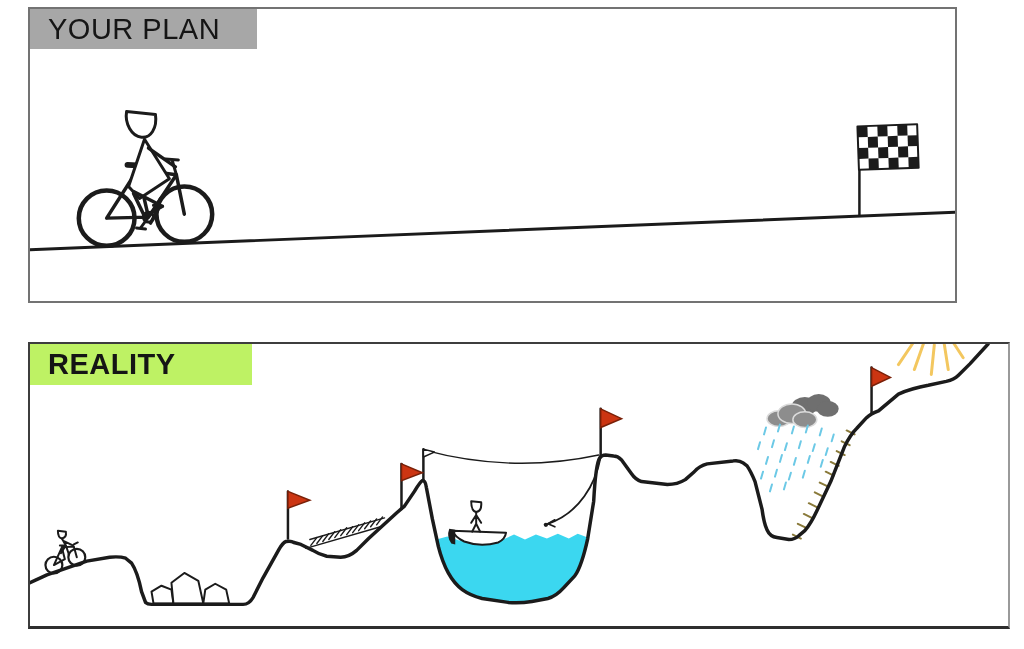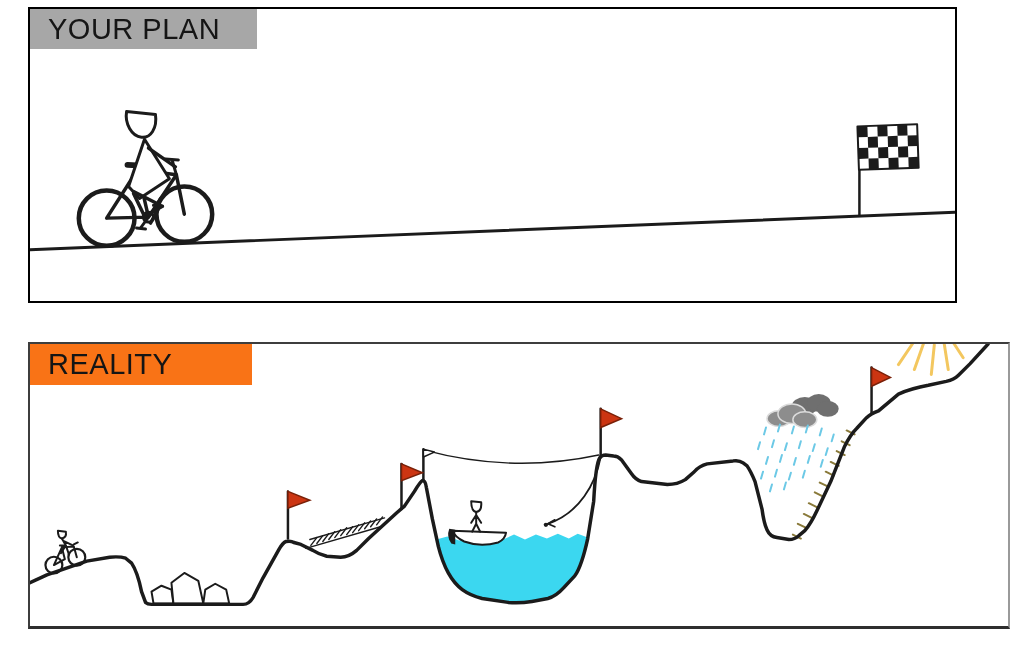--- a/index.html
+++ b/index.html
@@ -1,19 +1,19 @@
 <!DOCTYPE html>
 <html><head>
 <meta charset="utf-8">
 <style>
   html,body{margin:0;padding:0;background:#ffffff;}
   .canvas{position:relative;width:1024px;height:649px;background:#ffffff;
           font-family:"Liberation Sans",sans-serif;overflow:hidden;}
   .panel{position:absolute;background:#ffffff;box-sizing:border-box;}
-  .panel-plan{left:28px;top:7px;width:929px;height:296px;border:2px solid #000000;padding-left:34px;}
+  .panel-plan{left:28px;top:7px;width:929px;height:296px;border:2px solid #737373;padding-left:34px;}
   .panel-reality{left:28px;top:342px;width:982px;height:287px;
                  border-top:2px solid #3d3d3d;border-left:2px solid #3d3d3d;
                  border-bottom:3px solid #2e2e2e;border-right:2px solid #9a9a9a;}
   .panel-label{position:absolute;left:0;top:0;display:flex;align-items:center;
                padding-left:18px;box-sizing:border-box;
                font-size:29px;letter-spacing:.5px;color:#151515;}
   .label-plan{width:227px;height:40px;}
   .label-reality{width:222px;height:41px;}
   .scene{position:absolute;left:0;top:0;width:100%;height:100%;}
   
@@ -180,15 +180,15 @@
       <g>
         <circle cx="24" cy="225" r="8.5" class="ink" stroke-width="2.2"></circle>
         <circle cx="47" cy="217" r="8.5" class="ink" stroke-width="2.2"></circle>
         <path d="M24,225 L35,219 M35,219 L32,207 M32,207 L44,206 M44,206 L47,217
                  M24,225 L32,207 M30,205 l5,0 M44,204 l4,-2" class="ink" stroke-width="2"></path>
         <path d="M28,190 L36,191 Q37,197 32,198 Q28,197 28,190 Z" class="ink white" stroke-width="2"></path>
         <path d="M32,198 L36,205 M33,200 L43,205 M36,205 L31,213 M36,205 L39,214" class="ink" stroke-width="2"></path>
       </g>
     </svg>
 
-    <div class="panel-label label-reality" style="background-color: #f97316;">REALITY</div>
+    <div class="panel-label label-reality" style="background-color: #bef264; font-weight: bold;">REALITY</div>
   </div>
 </div>
 
 </body></html>

